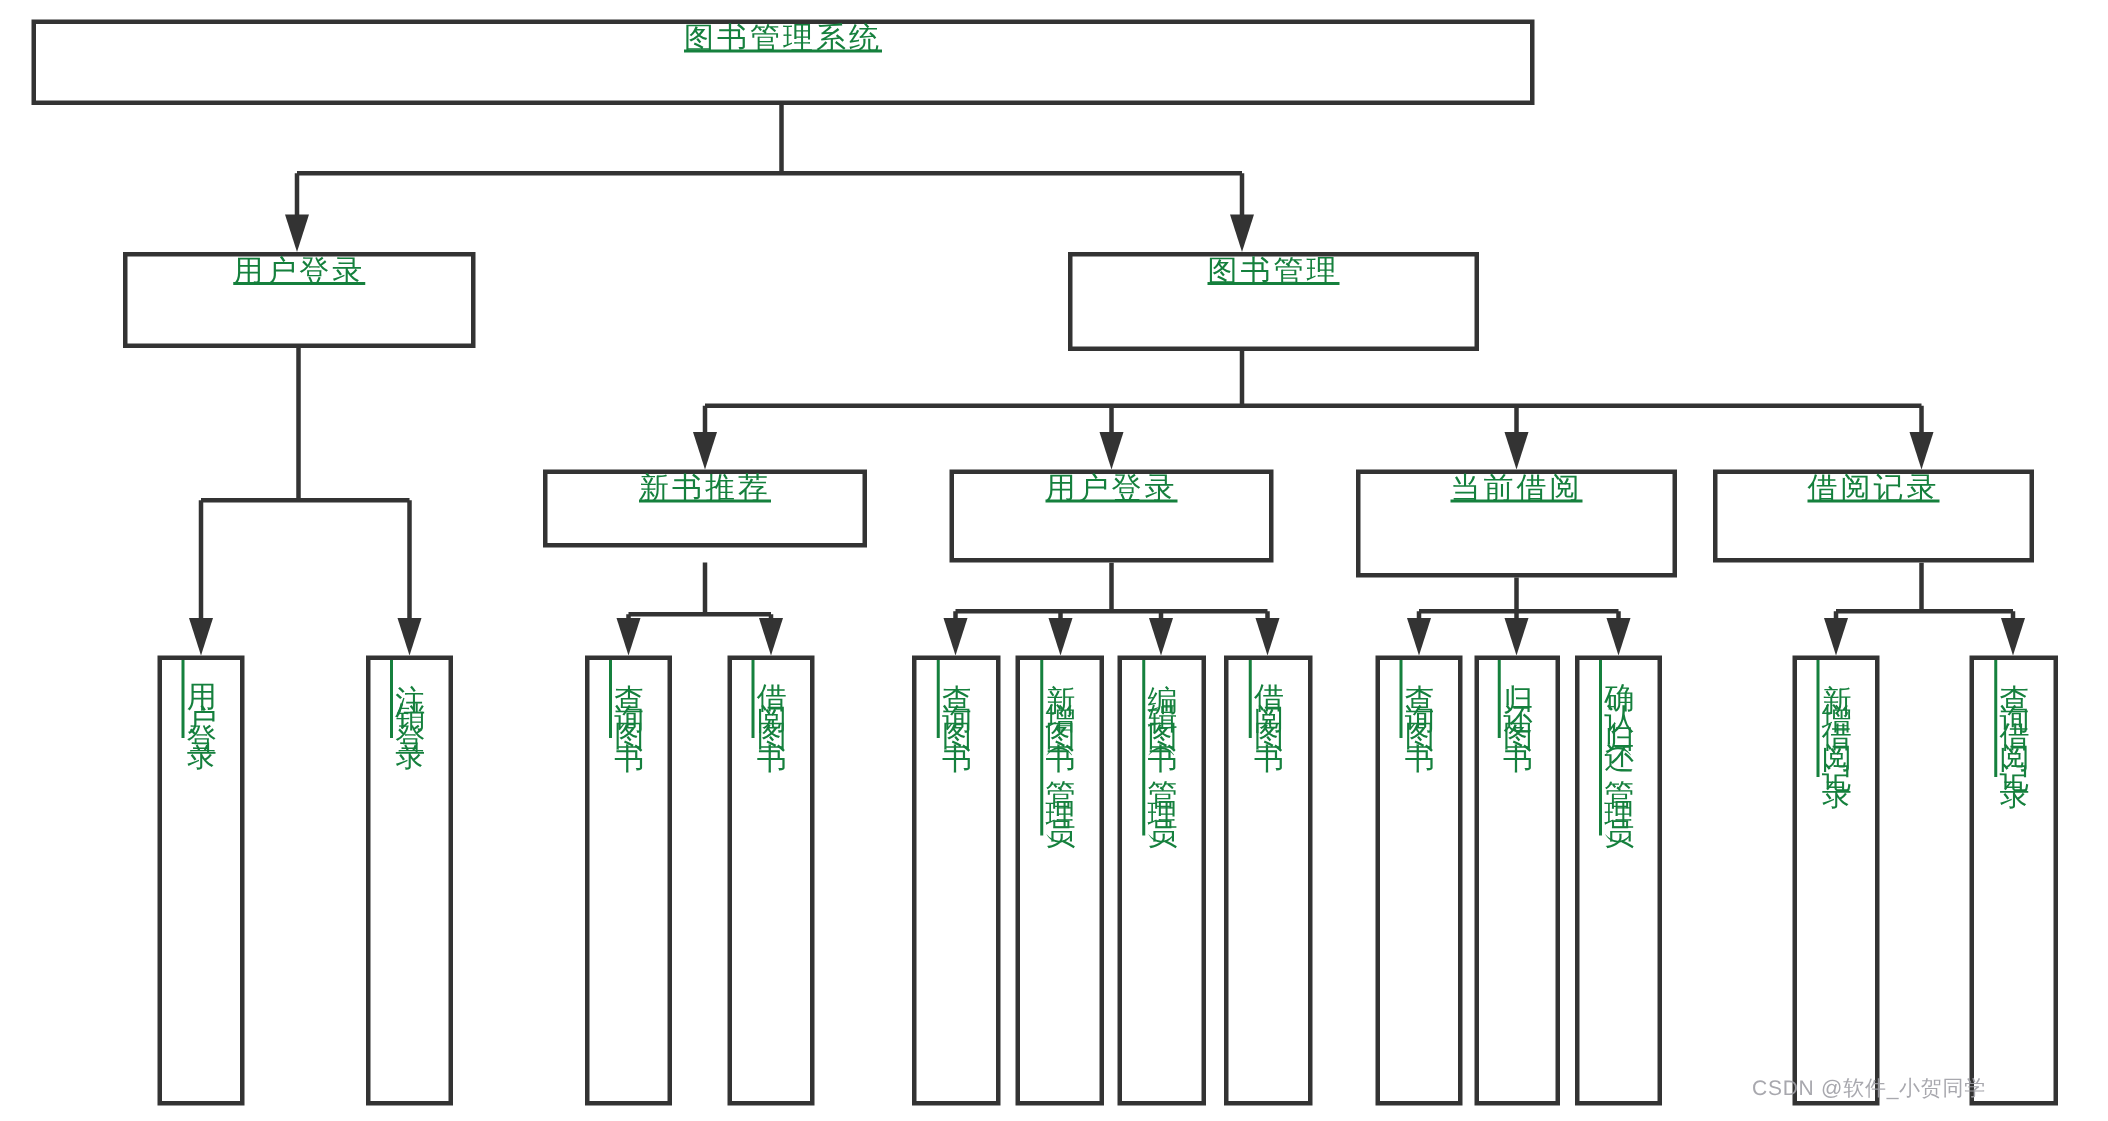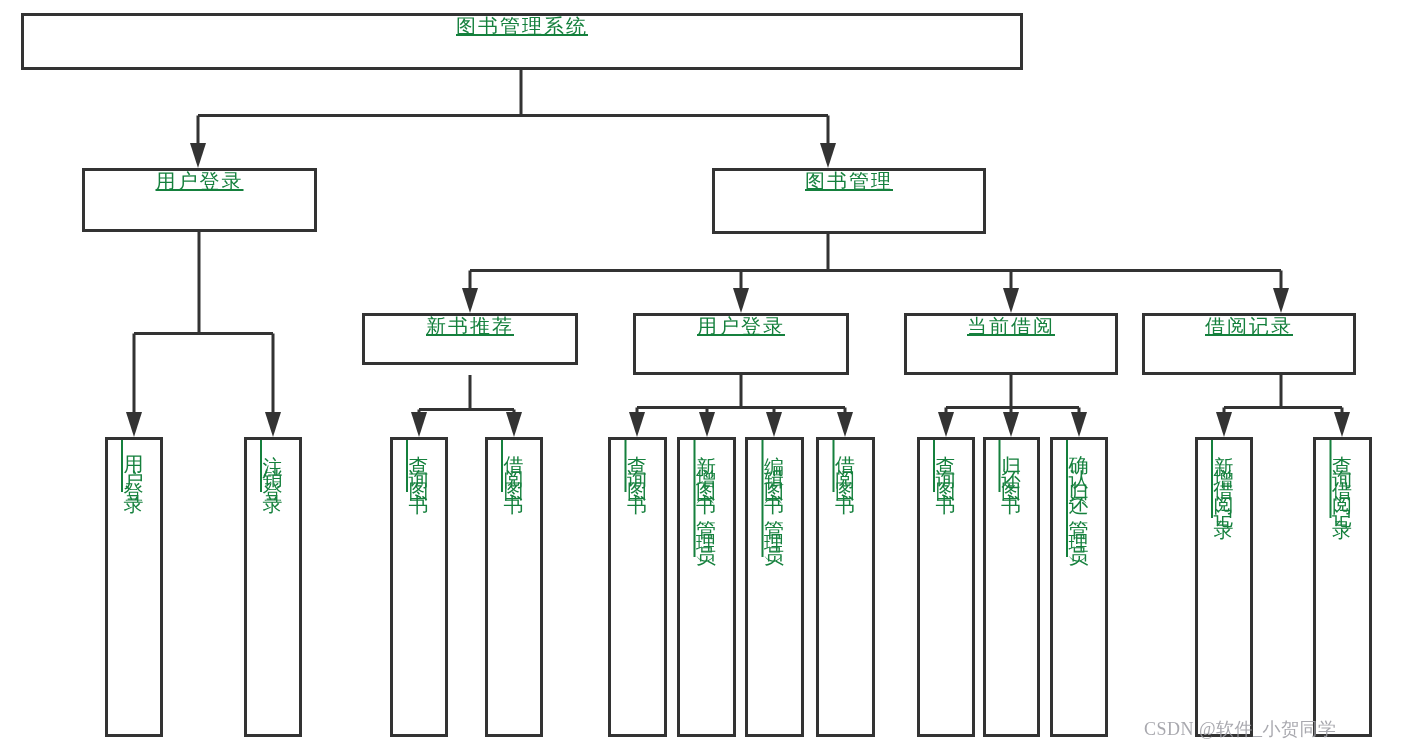--- a/index.html
+++ b/index.html
@@ -37,28 +37,27 @@
   .vtext {
     writing-mode: vertical-rl;
     text-orientation: mixed;
     font-size: 20px;
     letter-spacing: 13px;
     line-height: 1;
     white-space: nowrap;
   }
   .watermark {
     position: absolute;
-    left: 1144px;
+    left: 1168px;
     top: 717px;
-    font-size: 18px;
+    font-size: 14px;
     color: rgba(158, 158, 165, 0.9);
     white-space: nowrap;
     z-index: 5;
     letter-spacing: 0.5px;
-    font-family: Liberation Serif, serif;
   }
 </style>
 </head>
 <body>
 
 <div id="canvas">
 
   <svg id="connectors" viewBox="0 0 1405 747" xmlns="http://www.w3.org/2000/svg">
     <g stroke="#333333" stroke-width="3" fill="none">
 
@@ -112,21 +111,21 @@
   <div class="box" style="left:712px;top:168px;width:274px;height:66px">
     <span class="hlabel">图书管理</span>
   </div>
 
   <div class="box" style="left:362px;top:313px;width:216px;height:52px">
     <span class="hlabel">新书推荐</span>
   </div>
   <div class="box" style="left:633px;top:313px;width:216px;height:62px">
     <span class="hlabel">用户登录</span>
   </div>
-  <div class="box" style="left:904px;top:313px;width:214px;height:62px">
+  <div class="box" style="left:904px;top:313px;width:214px;height:72px">
     <span class="hlabel">当前借阅</span>
   </div>
   <div class="box" style="left:1142px;top:313px;width:214px;height:62px">
     <span class="hlabel">借阅记录</span>
   </div>
 
   <div class="box" style="left:105px;top:437px;width:58px;height:300px">
     <span class="vtext">用户登录</span>
   </div>
   <div class="box" style="left:244px;top:437px;width:58px;height:300px">

